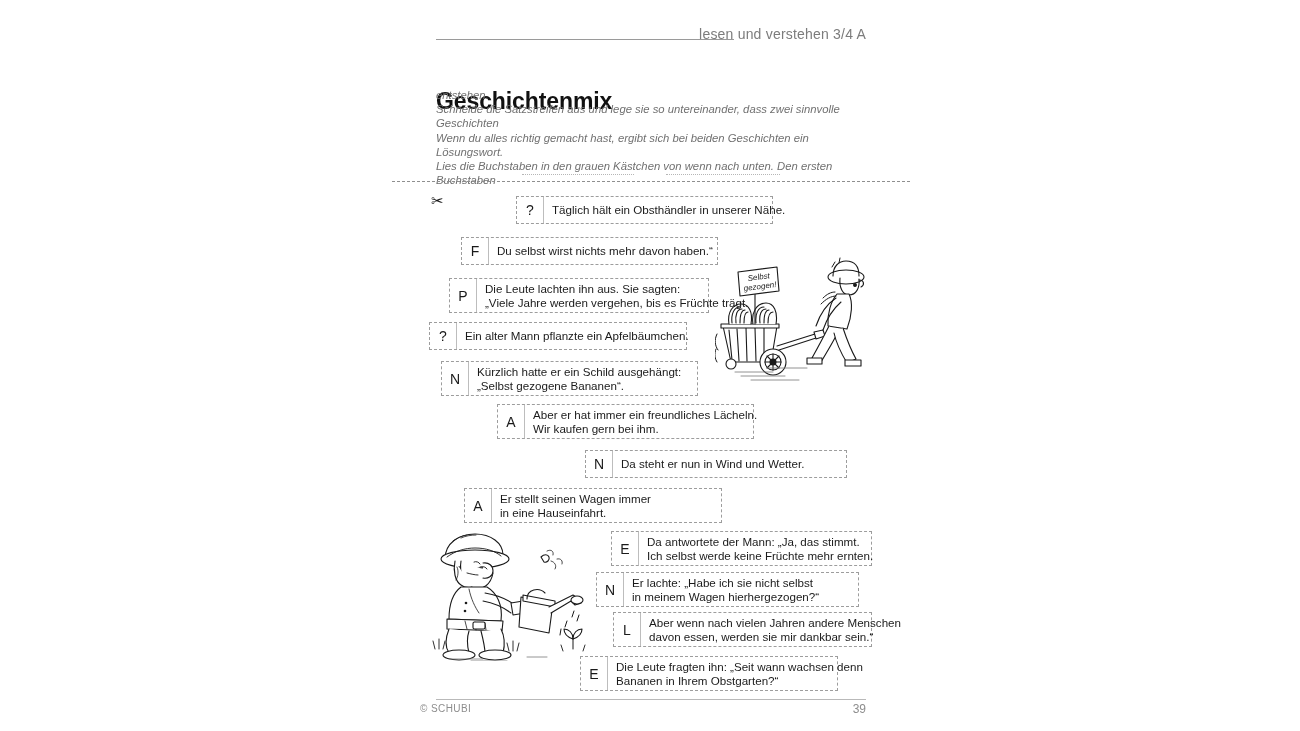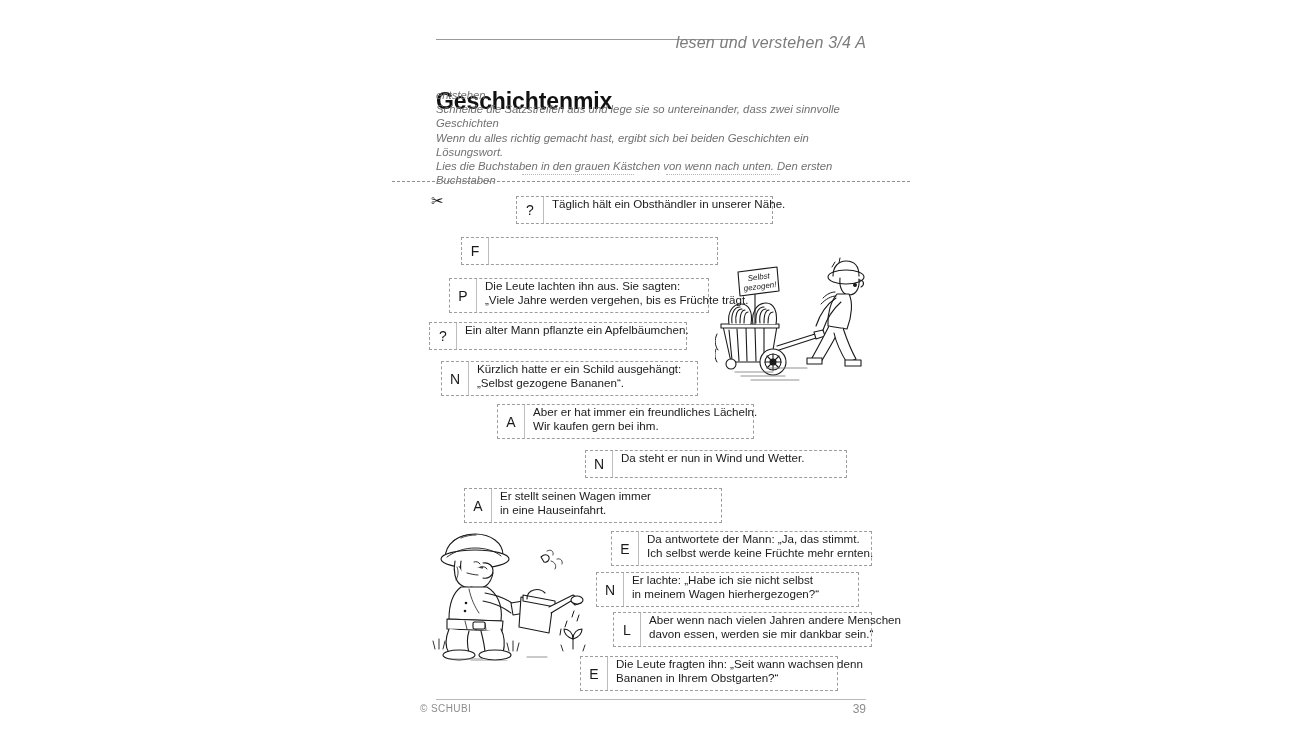--- a/index.html
+++ b/index.html
@@ -34,23 +34,22 @@
     position: absolute;
     left: 0;
     top: 13px;
     width: 298px;
     height: 1px;
     background: #9a9a9a;
   }
   .header-label {
     position: absolute;
     right: 0;
-    top: 8px;
-    font-style: italic;
-    font-size: 16px;
+    top: 0;
+    font-size: 14px;
     color: #7c7c7c;
     letter-spacing: 0.2px;
     white-space: nowrap;
   }
 
   .page-title {
     position: absolute;
     left: 436px;
     top: 52px;
     font-size: 23px;
@@ -116,20 +115,21 @@
     justify-content: center;
     border-right: 1px solid #bdbdbd;
     font-size: 14px;
     color: #1a1a1a;
     line-height: 1;
   }
   .strip-text {
     flex: 1 1 auto;
     display: flex;
     flex-direction: column;
+    justify-content: center;
     padding: 0 7px 0 8px;
     font-size: 11.6px;
     line-height: 14px;
     color: #1a1a1a;
     white-space: nowrap;
   }
   .strip-text span { display: block; }
 
   
   .illu {
@@ -309,20 +309,23 @@
 
   <div class="strip" style="left:516px; top:196px; width:257px; height:28px;">
     <div class="strip-letter">?</div>
     <div class="strip-text">
       <span>Täglich hält ein Obsthändler in unserer Nähe.</span>
     </div>
   </div>
 
   <div class="strip" style="left:461px; top:237px; width:257px; height:28px;">
     <div class="strip-letter">F</div>
+    <div class="strip-text">
+      <span>Du selbst wirst nichts mehr davon haben.“</span>
+    </div>
   </div>
 
   <div class="strip" style="left:449px; top:278px; width:260px; height:35px;">
     <div class="strip-letter">P</div>
     <div class="strip-text">
       <span>Die Leute lachten ihn aus. Sie sagten:</span>
       <span>„Viele Jahre werden vergehen, bis es Früchte trägt.</span>
     </div>
   </div>
 

